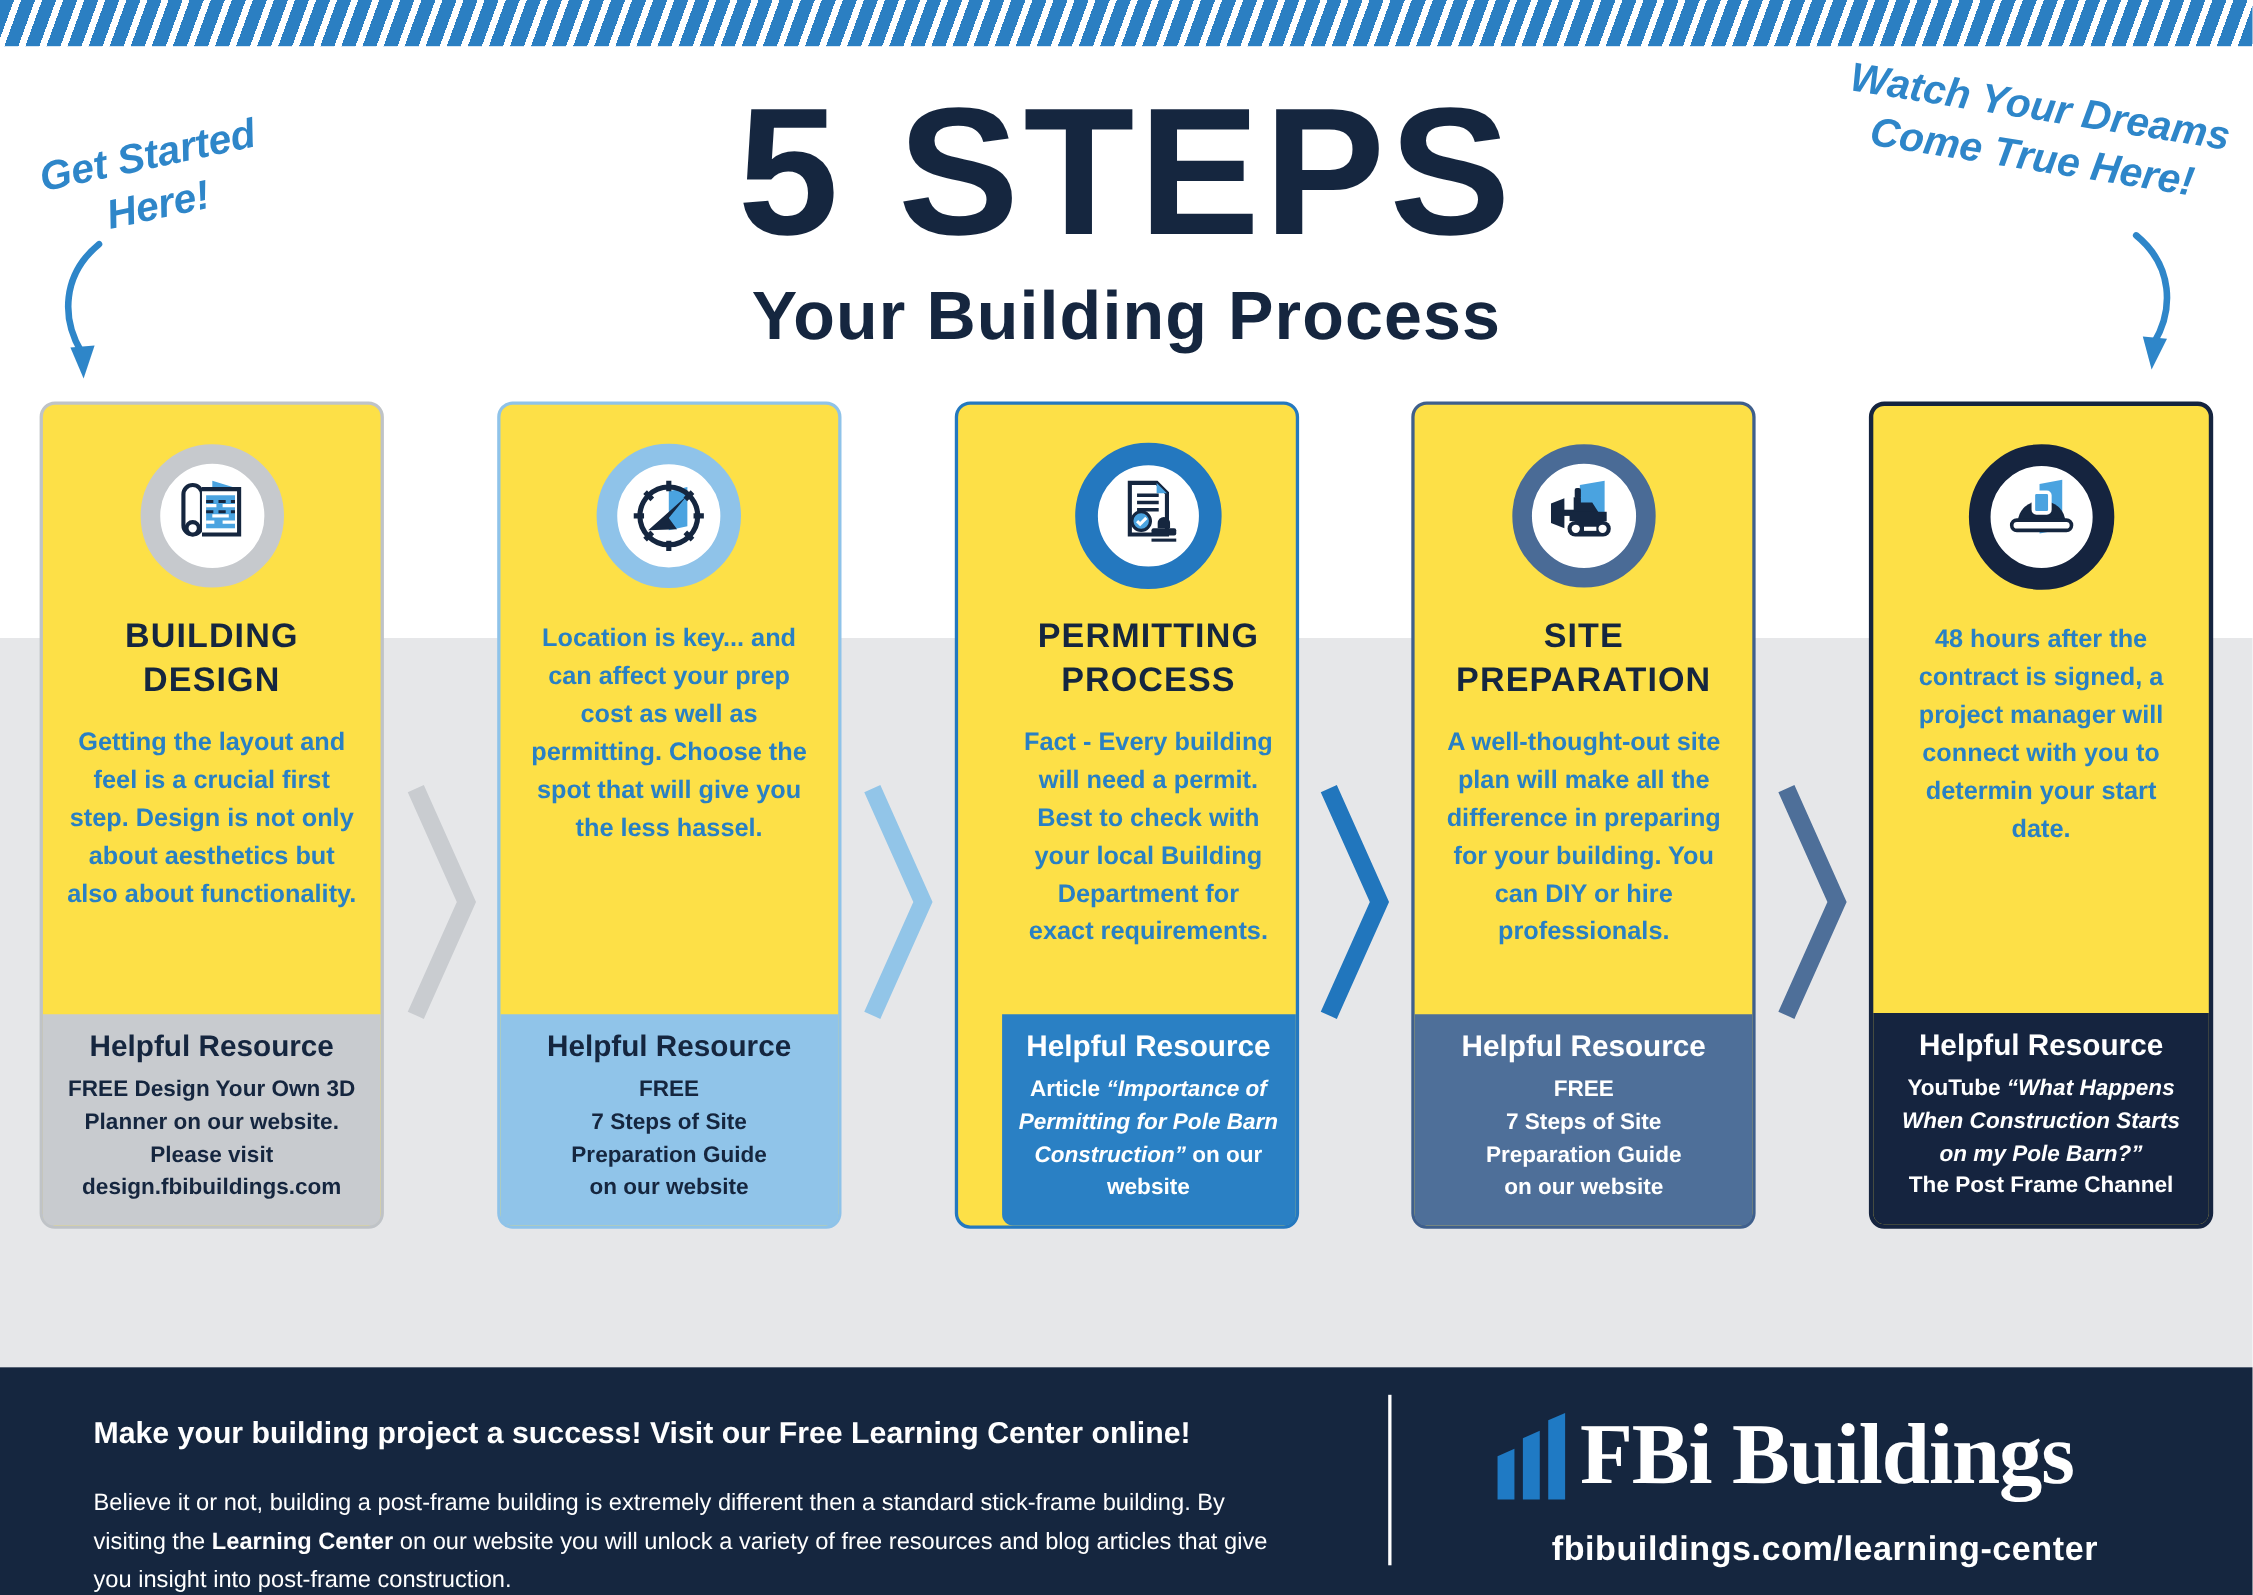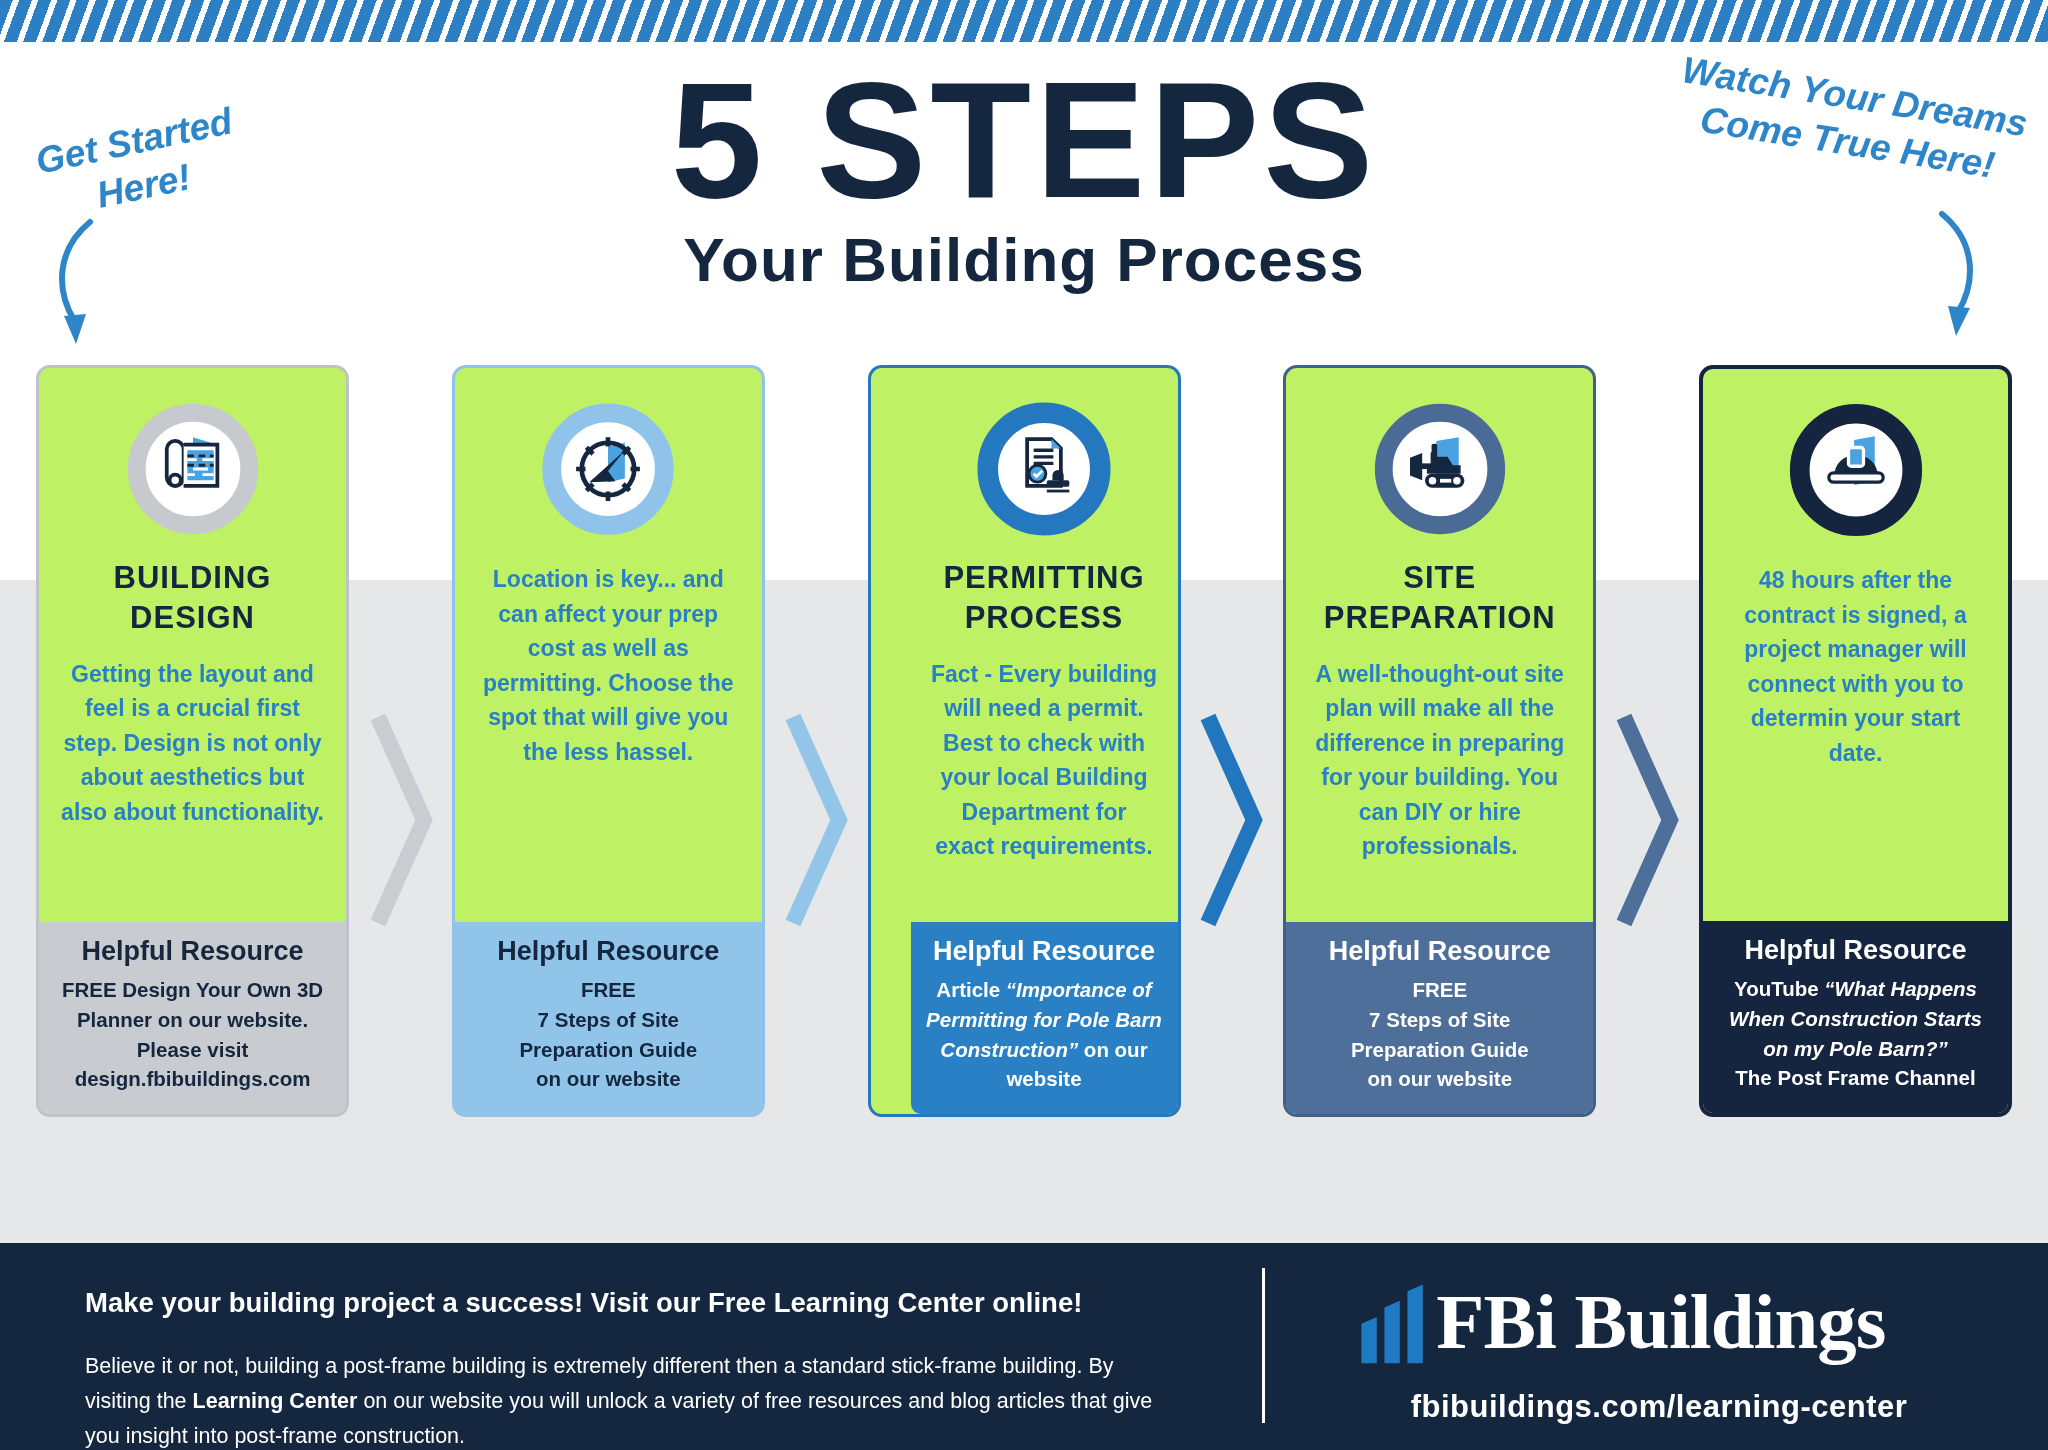--- a/index.html
+++ b/index.html
@@ -5,32 +5,32 @@
   html,body{margin:0;padding:0;background:#fff;}
   .page{position:relative;width:2048px;height:1450px;overflow:hidden;background:#fff;
         font-family:"Liberation Sans",sans-serif;}
   
   .stripes{position:absolute;top:0;left:0;right:0;height:42px;
            background:repeating-linear-gradient(110deg,#2b7fc2 0 12px,#ffffff 12px 18px);}
   
   .gray-band{position:absolute;top:580px;left:0;right:0;height:663px;background:#e6e7e9;}
   
   .titleblock{position:absolute;top:58px;left:0;right:0;text-align:center;color:#15263f;}
-  .title-main{font-size:165px;font-weight:bold;letter-spacing:4px;line-height:1.0;margin:0;}
+  .title-main{font-size:165px;font-weight:bold;letter-spacing:4px;line-height:1.0;margin:16px;}
   .title-sub{font-size:62px;font-weight:bold;letter-spacing:1px;line-height:1.05;margin:4px 0 0;}
   
   .note{position:absolute;color:#2e86c9;font-weight:bold;font-style:italic;text-align:center;line-height:1.25;}
   .note-left{left:14px;top:118px;width:250px;font-size:37px;transform:rotate(-12deg);}
   .note-right{right:22px;top:74px;width:350px;font-size:37px;transform:rotate(9deg);}
   .arrow-svg{position:absolute;}
   .arrow-left{left:28px;top:216px;}
   .arrow-right{right:34px;top:208px;}
   
   .cards{position:absolute;top:365px;left:36px;right:36px;display:flex;justify-content:space-between;}
-  .card{width:313px;min-height:752px;background:#bef264;border-radius:14px;display:flex;flex-direction:column;box-sizing:border-box;}
+  .card{width:313px;min-height:752px;background:#fde047;border-radius:14px;display:flex;flex-direction:column;box-sizing:border-box;}
   .card.c1{border:3px solid #bfc3c7;}
   .card.c2{border:3px solid #8fc3e9;}
   .card.c3{border:3px solid #2478bf;padding-left:40px;}
   .card.c4{border:3px solid #3f5f8c;}
   .card.c5{border:4px solid #15243f;}
   .ring{display:block;margin:26px auto 0;}
   .card h2{font-size:31px;font-weight:bold;text-align:center;color:#15263f;margin:14px 8px 0;line-height:1.3;letter-spacing:1px;}
   .card .body{font-size:23px;font-weight:bold;color:#2980c4;text-align:center;line-height:1.5;margin:18px 20px 14px;}
   .resource{margin-top:auto;border-radius:0 0 10px 10px;padding:14px 12px 20px;text-align:center;}
   .resource h3{font-size:27px;font-weight:bold;margin:0 0 8px;}

